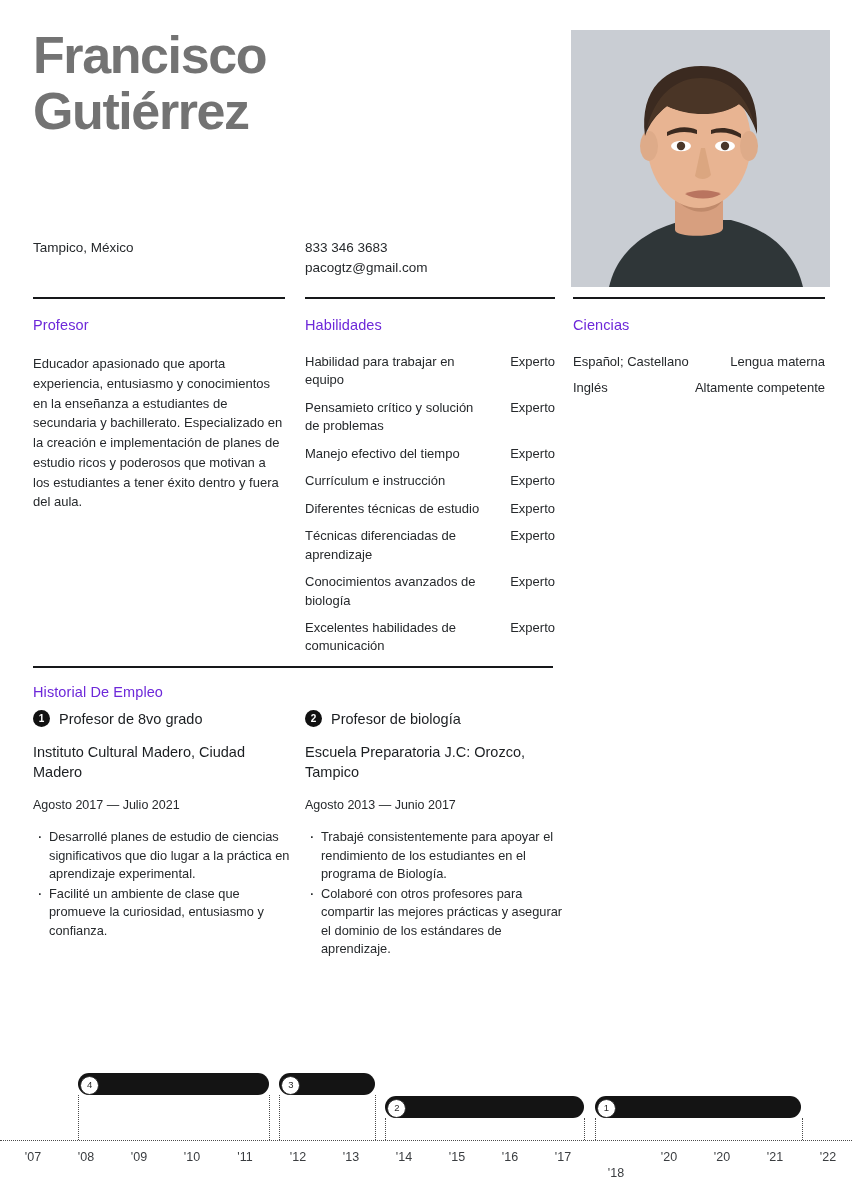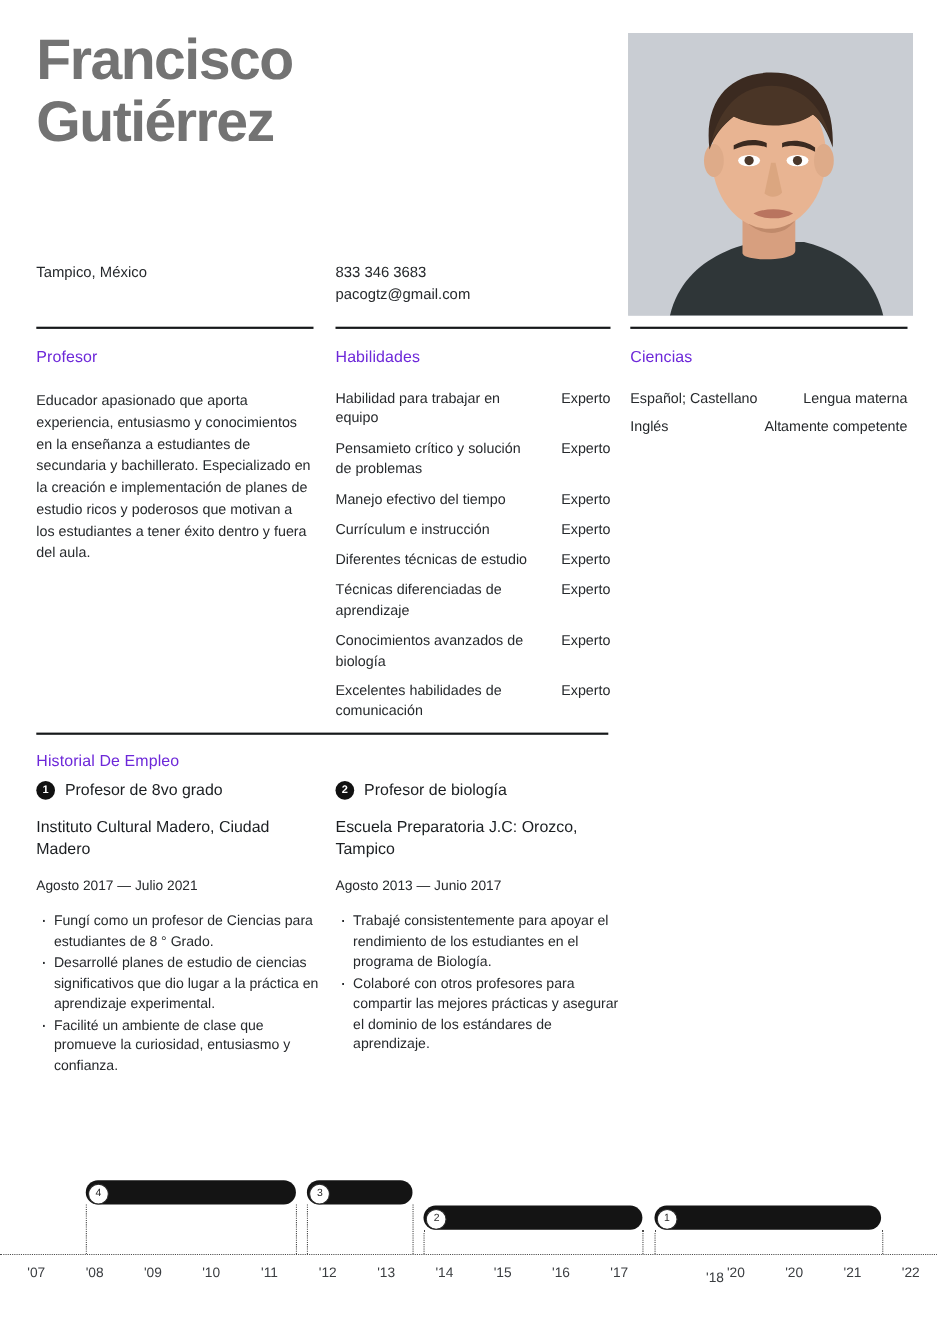--- a/index.html
+++ b/index.html
@@ -354,21 +354,20 @@
     </div>
 
   <div class="job" id="job-0">
       <div class="job-head">
         <div class="badge">1</div>
         <div class="job-title">Profesor de 8vo grado</div>
       </div>
       <div class="job-org">Instituto Cultural Madero, Ciudad Madero</div>
       <div class="job-dates">Agosto 2017 — Julio 2021</div>
       <ul class="job-points">
-        <li>Fungí como un profesor de Ciencias para estudiantes de 8 ° Grado.</li>
         <li>Desarrollé planes de estudio de ciencias significativos que dio lugar a la práctica en aprendizaje experimental.</li>
         <li>Facilité un ambiente de clase que promueve la curiosidad, entusiasmo y confianza.</li>
       </ul>
     </div>
   <div class="job" id="job-1">
       <div class="job-head">
         <div class="badge">2</div>
         <div class="job-title">Profesor de biología</div>
       </div>
       <div class="job-org">Escuela Preparatoria J.C: Orozco, Tampico</div>
@@ -404,21 +403,21 @@
         <div class="tl-tick" style="left: 86px; top: 0px;">'08</div>
         <div class="tl-tick" style="left: 139px; top: 0px;">'09</div>
         <div class="tl-tick" style="left: 192px; top: 0px;">'10</div>
         <div class="tl-tick" style="left: 245px; top: 0px;">'11</div>
         <div class="tl-tick" style="left: 298px; top: 0px;">'12</div>
         <div class="tl-tick" style="left: 351px; top: 0px;">'13</div>
         <div class="tl-tick" style="left: 404px; top: 0px;">'14</div>
         <div class="tl-tick" style="left: 457px; top: 0px;">'15</div>
         <div class="tl-tick" style="left: 510px; top: 0px;">'16</div>
         <div class="tl-tick" style="left: 563px; top: 0px;">'17</div>
-        <div class="tl-tick" style="left: 616px; top: 4px; margin-left: 34px;">'18</div>
+        <div class="tl-tick" style="left: 616px; top: 16px;">'18</div>
         <div class="tl-tick" style="left: 669px; top: 0px;">'20</div>
         <div class="tl-tick" style="left: 722px; top: 0px;">'20</div>
         <div class="tl-tick" style="left: 775px; top: 0px;">'21</div>
         <div class="tl-tick" style="left: 828px; top: 0px;">'22</div>
       </div>
   </div>
 
 </div>
 
 </body></html>

